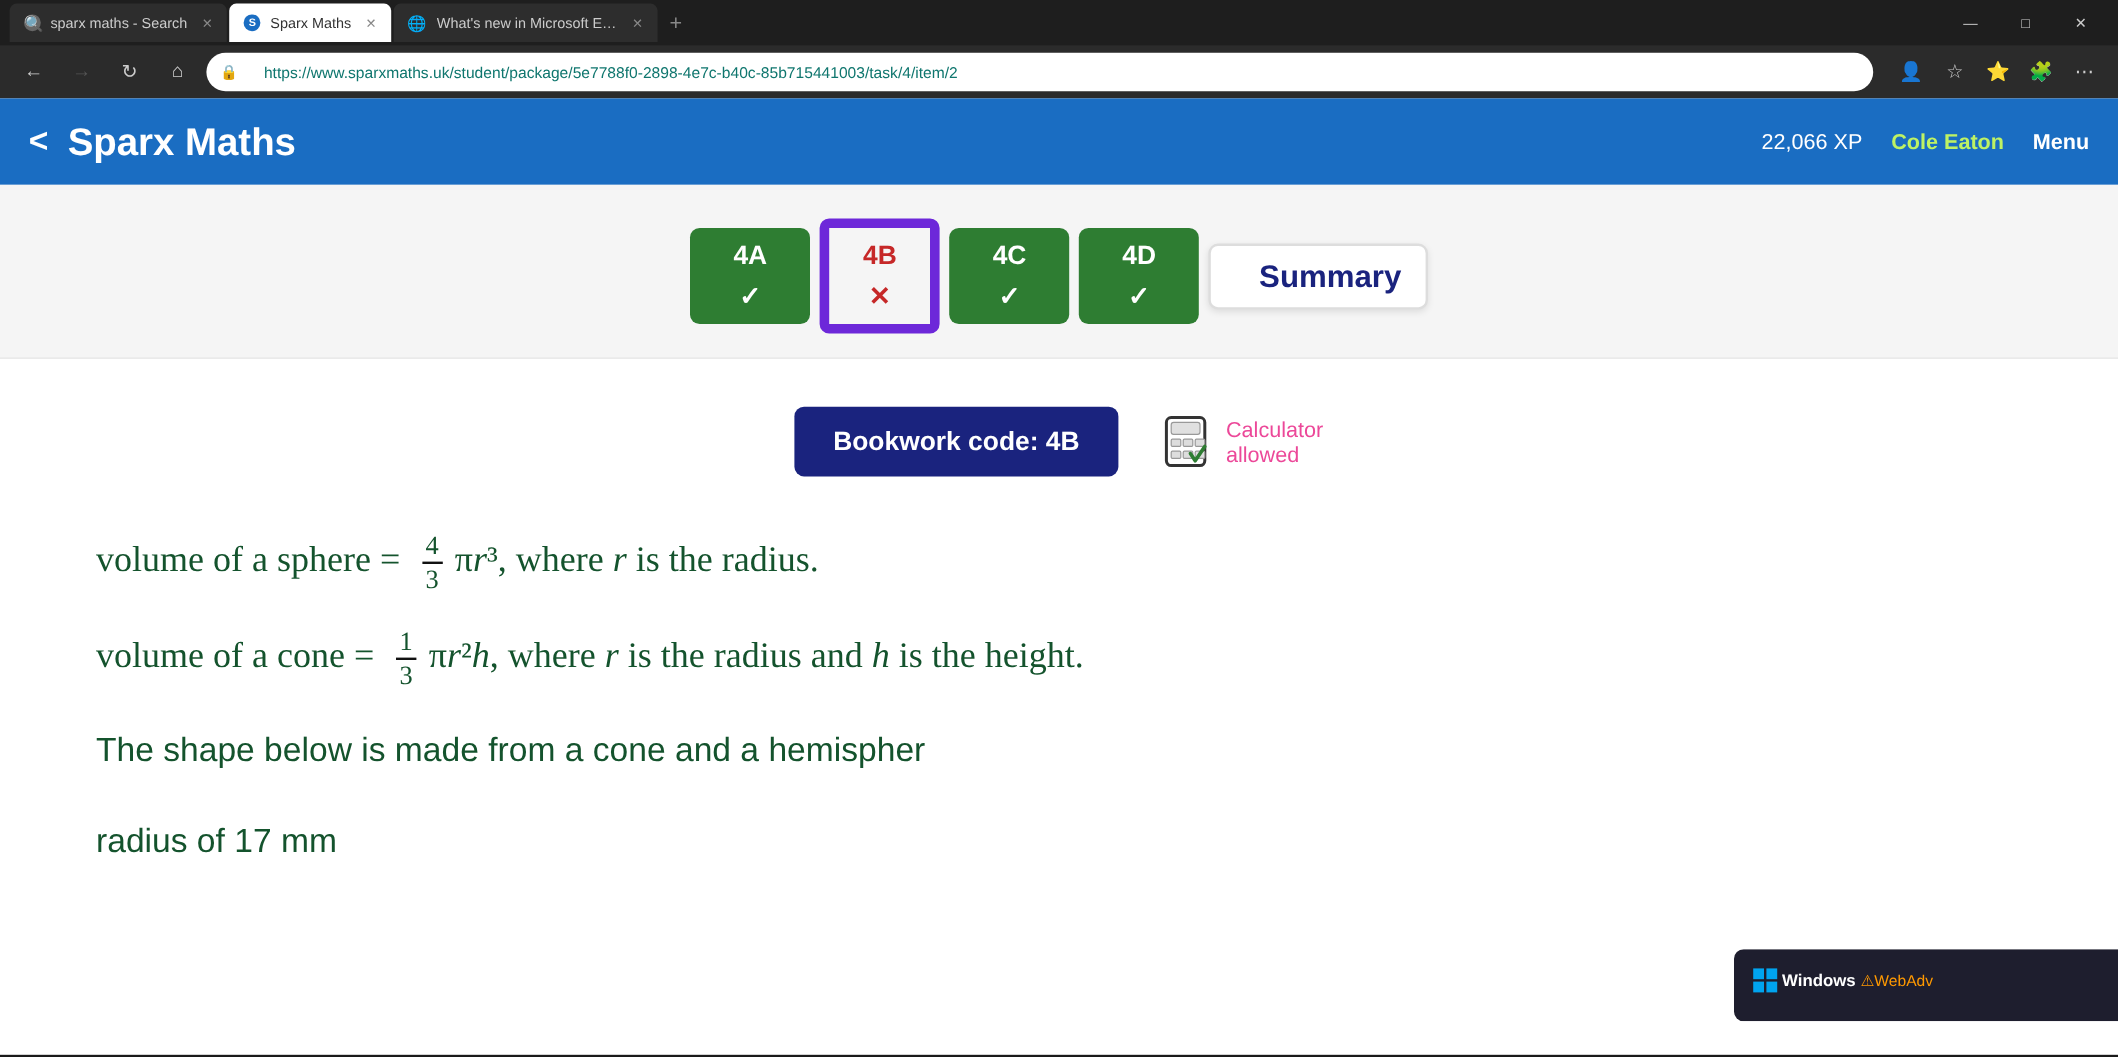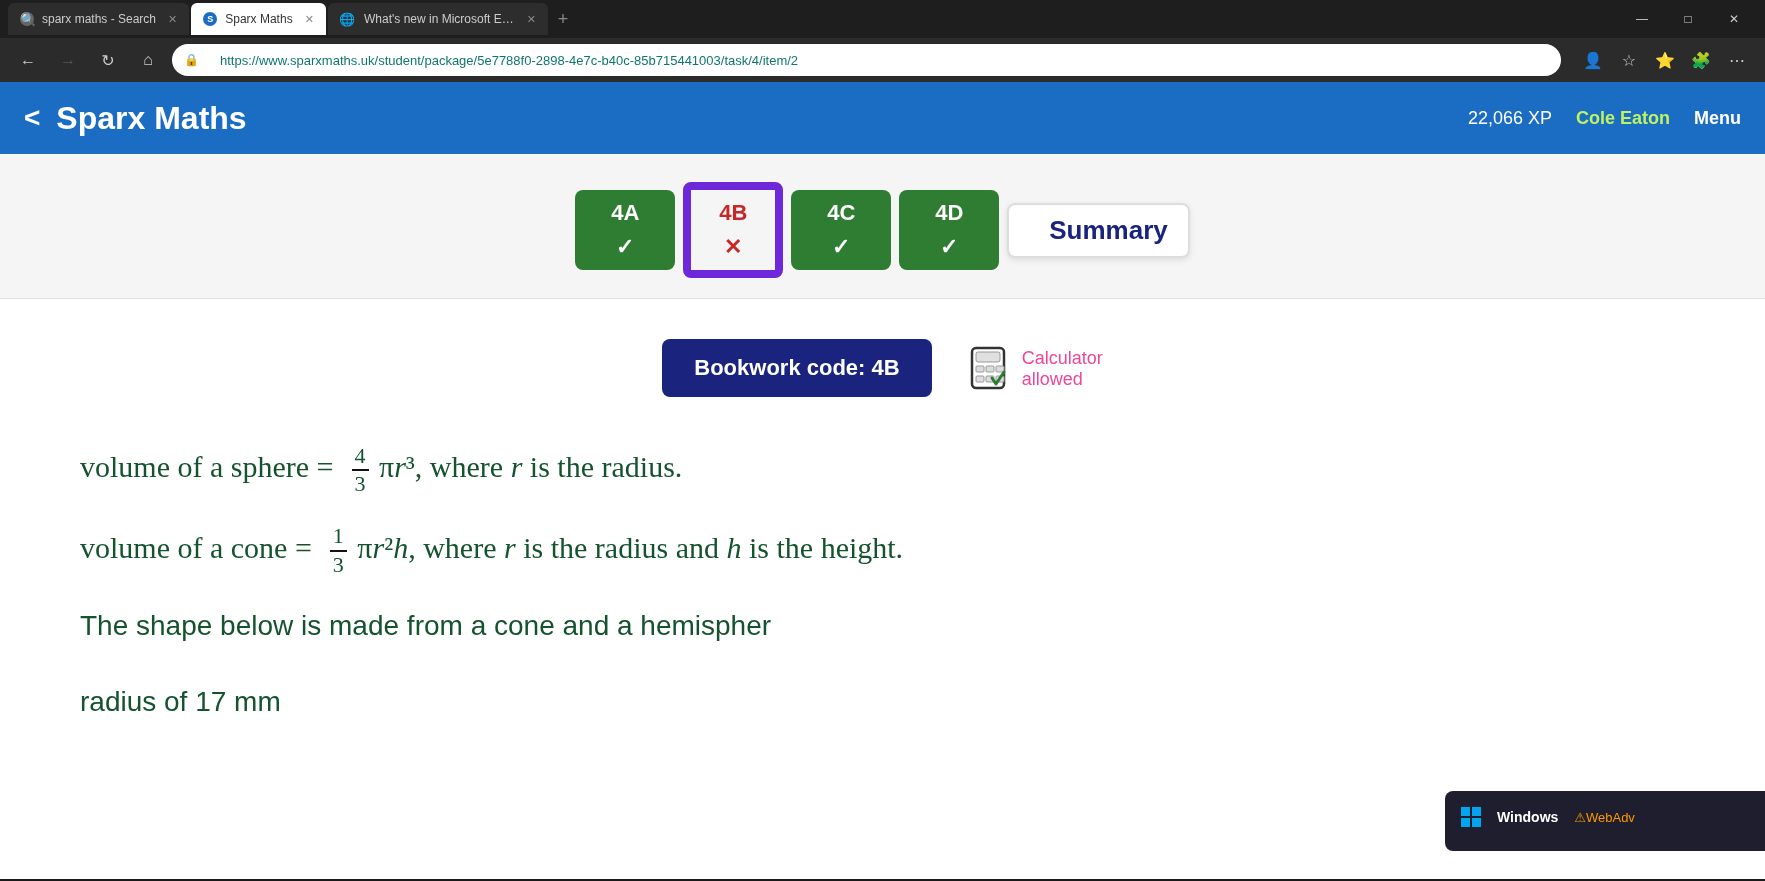--- a/index.html
+++ b/index.html
@@ -62,21 +62,21 @@
     
     .math-content { font-size: 28px; line-height: 2; color: #14532d; padding: 0 20px; }
     .math-line { margin-bottom: 20px; font-size: 28px; }
     .math-formula { font-family: 'Times New Roman', Times, serif; font-size: 30px; }
     .fraction { display: inline-flex; flex-direction: column; align-items: center; vertical-align: middle; margin: 0 3px; }
     .frac-num { border-bottom: 2px solid #111; padding: 0 3px; font-size: 22px; line-height: 1.2; }
     .frac-den { padding: 0 3px; font-size: 22px; line-height: 1.2; }
 
     
     .notification-popup { position: absolute; bottom: 60px; right: 0; width: 320px; background: #1e1e2e; color: white; border-radius: 8px 0 0 8px; padding: 16px; z-index: 100; }
-    .notif-header { display: flex; align-items: center; gap: 16px; margin-bottom: 8px; }
+    .notif-header { display: flex; align-items: center; gap: 4px; margin-bottom: 8px; }
     .windows-logo { display: flex; gap: 2px; flex-wrap: wrap; width: 20px; height: 20px; }
     .win-square { width: 9px; height: 9px; background: #00a4ef; }
     .win-square:nth-child(2) { background: #00a4ef; }
     .win-square:nth-child(3) { background: #00a4ef; }
     .win-square:nth-child(4) { background: #00a4ef; }
     .notif-title { font-size: 14px; font-weight: bold; }
     .webadv { color: #ff9900; font-size: 13px; }
     .notif-body { font-size: 13px; color: #ddd; }
     .virus-found { font-size: 15px; font-weight: bold; color: white; margin-bottom: 4px; }
     .virus-sub { font-size: 12px; color: #bbb; }

